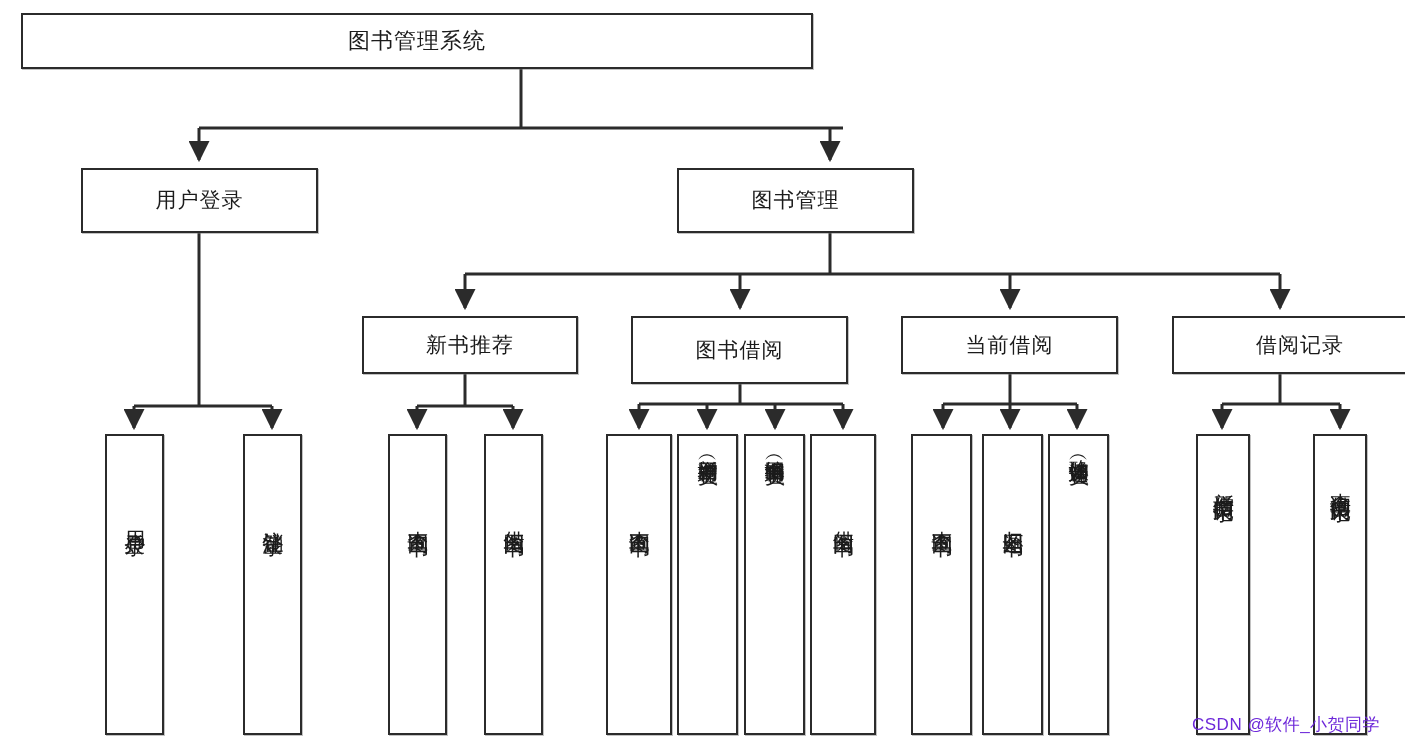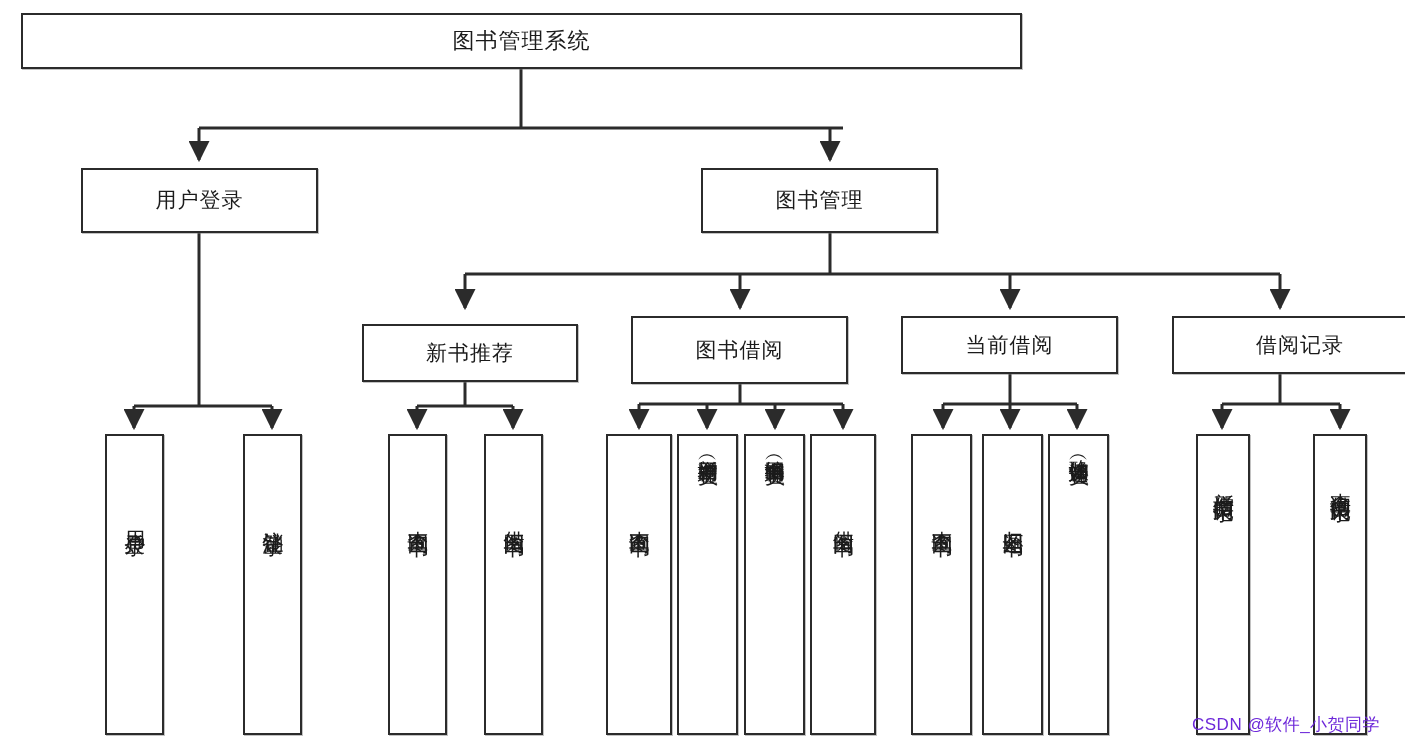--- a/index.html
+++ b/index.html
@@ -128,32 +128,32 @@
       <path d="M 1010 404 L 1010 428" marker-end="url(#arrow)"></path>
       <path d="M 1077 404 L 1077 428" marker-end="url(#arrow)"></path>
 
       <path d="M 1280 374 L 1280 404"></path>
       <path d="M 1222 404 L 1340 404"></path>
       <path d="M 1222 404 L 1222 428" marker-end="url(#arrow)"></path>
       <path d="M 1340 404 L 1340 428" marker-end="url(#arrow)"></path>
     </g>
   </svg>
 
-  <div class="node root horizontal" style="left:21px; top:13px; width:1001px; height:56px;">
+  <div class="node root horizontal" style="left:21px; top:13px; width:792px; height:56px;">
     <span class="label">图书管理系统</span>
   </div>
 
   <div class="node horizontal" style="left:81px; top:168px; width:237px; height:65px;">
     <span class="label">用户登录</span>
   </div>
-  <div class="node horizontal" style="left:701px; top:168px; width:237px; height:65px;">
+  <div class="node horizontal" style="left:677px; top:168px; width:237px; height:65px;">
     <span class="label">图书管理</span>
   </div>
 
-  <div class="node horizontal" style="left:362px; top:324px; width:216px; height:58px;">
+  <div class="node horizontal" style="left:362px; top:316px; width:216px; height:58px;">
     <span class="label">新书推荐</span>
   </div>
   <div class="node horizontal" style="left:631px; top:316px; width:217px; height:68px;">
     <span class="label">图书借阅</span>
   </div>
   <div class="node horizontal" style="left:901px; top:316px; width:217px; height:58px;">
     <span class="label">当前借阅</span>
   </div>
   <div class="node horizontal" style="left:1172px; top:316px; width:256px; height:58px;">
     <span class="label">借阅记录</span>

